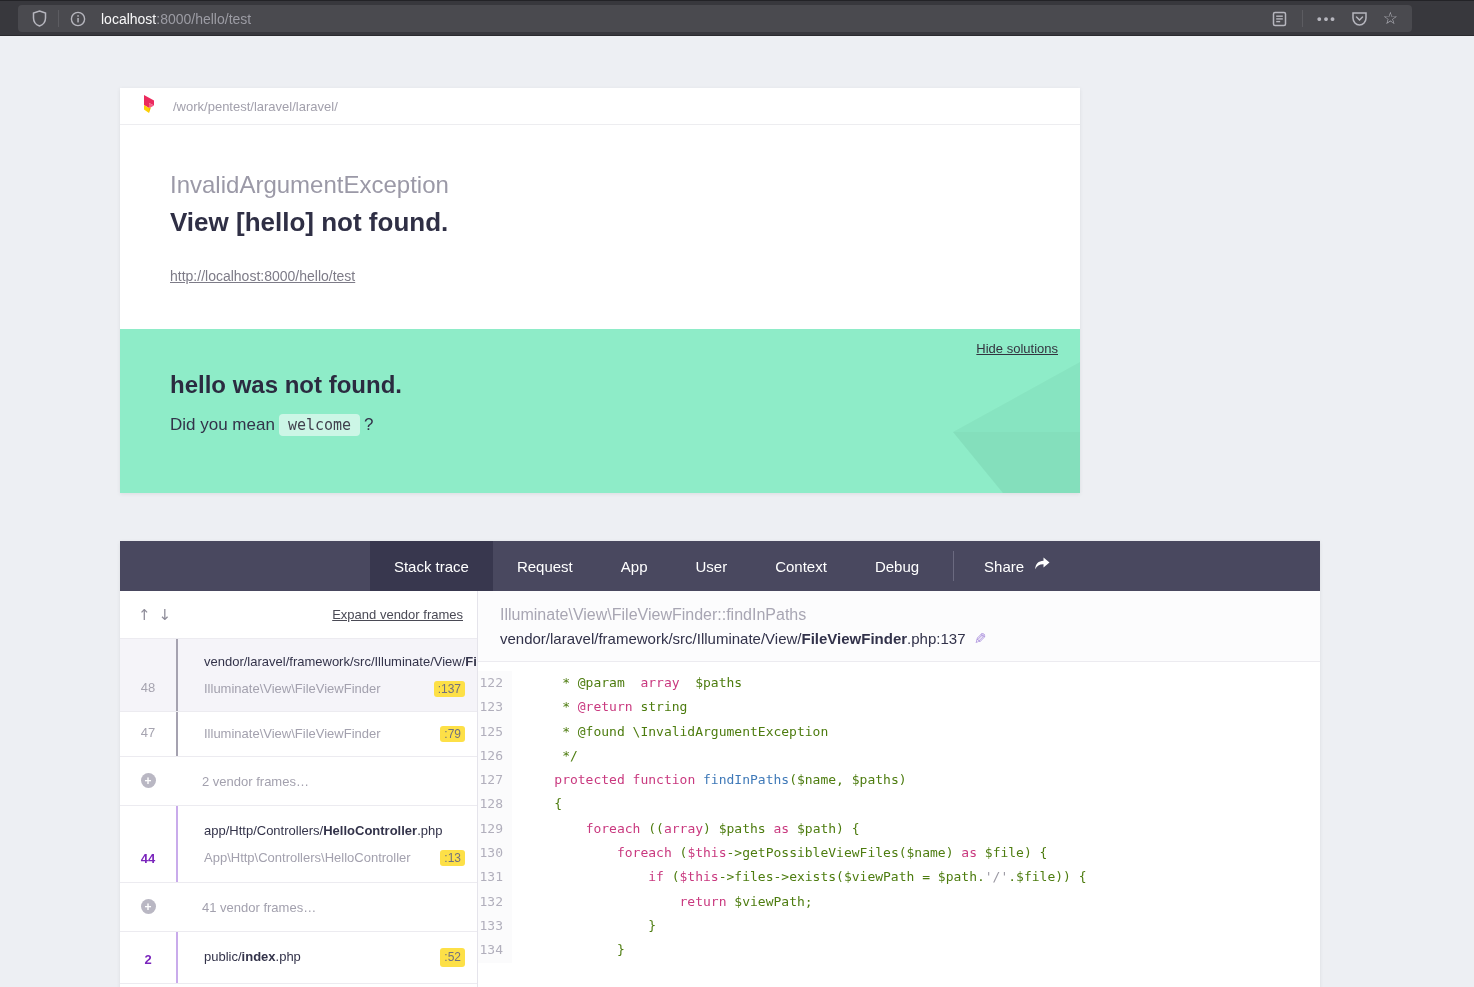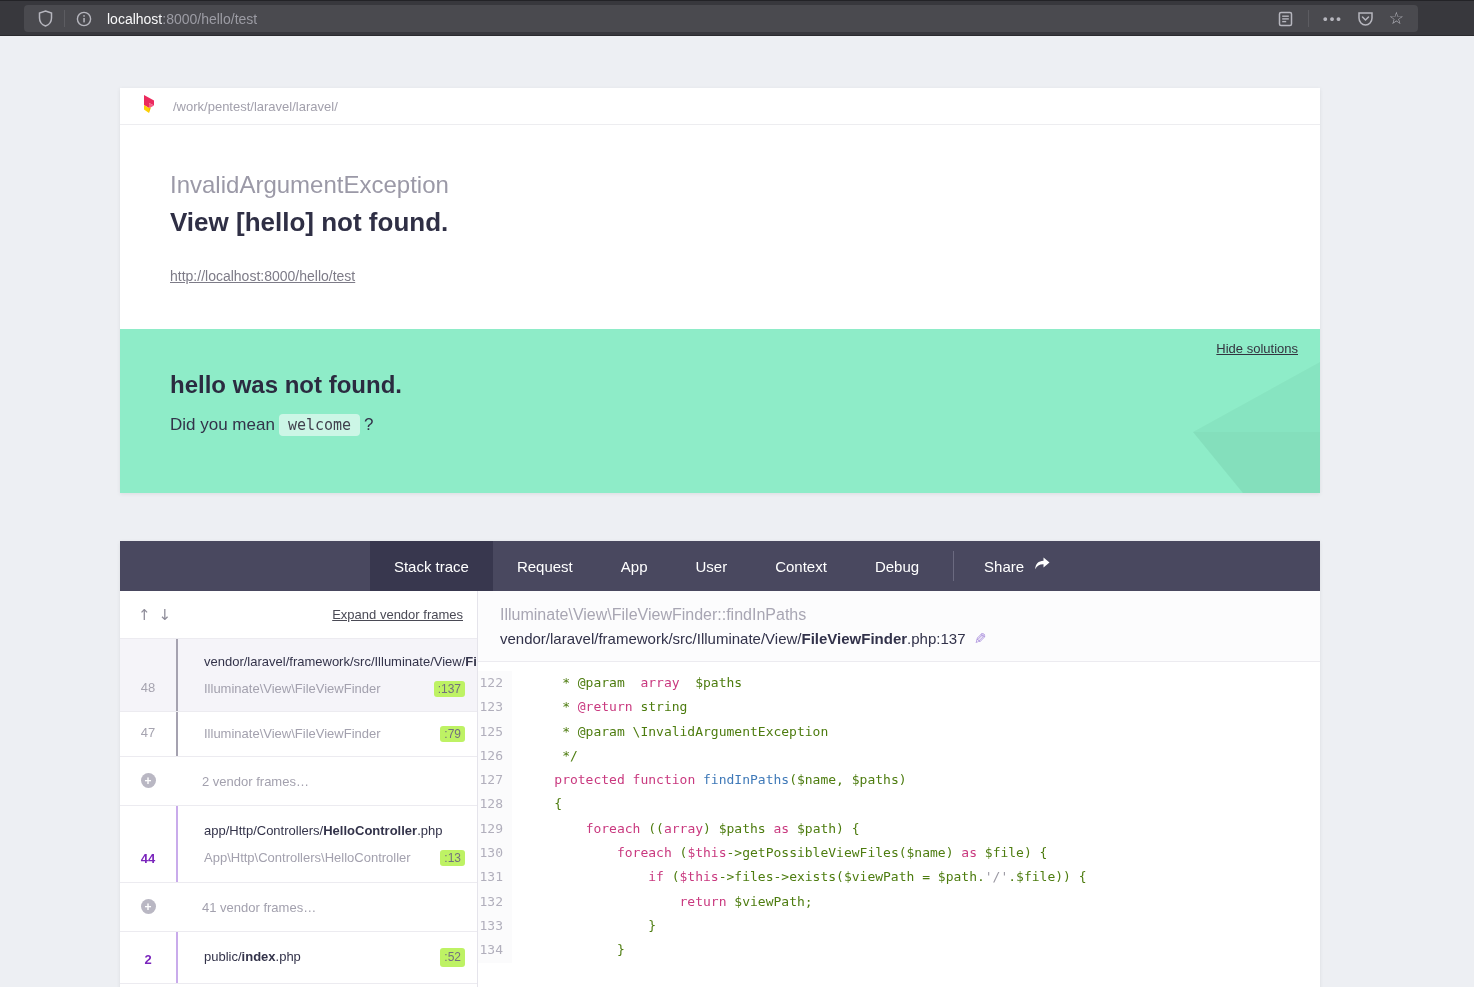--- a/index.html
+++ b/index.html
@@ -2,33 +2,33 @@
 <html><head>
 <meta charset="utf-8">
 <style>
   * { margin:0; padding:0; box-sizing:border-box; }
   html,body { width:1474px; height:987px; overflow:hidden; background:#EDEFF3;
     font-family:"Liberation Sans", sans-serif; }
 
   
   .browser-bar { height:36px; background:#38383D; border-top:1px solid #232327;
     border-bottom:1px solid #2A2A2E; position:relative; }
-  .url-field { position:absolute; left:24px; top:4px; height:27px; width:1394px;
+  .url-field { position:absolute; left:18px; top:4px; height:27px; width:1394px;
     background:#4A4A4F; border-radius:4px; display:flex; align-items:center; }
   .uf-left { display:flex; align-items:center; gap:10px; padding:0 10px 0 12px; }
   .uf-sep { width:1px; height:17px; background:#5C5C61; }
   .url-text { font-size:14px; color:#F9F9FA; margin-left:4px; }
   .url-text .dim { color:#9C9CA4; }
   .uf-right { margin-left:auto; display:flex; align-items:center; gap:14px; padding-right:14px; color:#B6B6BE; }
   .bicon { width:18px; height:18px; display:inline-flex; align-items:center; justify-content:center; color:#B6B6BE; }
   .dots { letter-spacing:2px; font-size:13px; font-weight:bold; color:#B6B6BE; }
   .star { font-size:17px; color:#B6B6BE; line-height:1; }
 
   
-  .card { width:1200px; margin:52px 0 0 120px; background:#fff;
+  .card { width:960px; margin:52px 0 0 120px; background:#fff;
     box-shadow:0 1px 4px rgba(0,0,0,0.08); }
   .card-header { height:37px; border-bottom:1px solid #EDEDF0; display:flex;
     align-items:center; padding-left:22px; }
   .project-path { color:#A2A0AC; font-size:13px; margin-left:16px; }
   .exception-section { padding:46px 50px 44px 50px; }
   .exception-class { color:#9B99A7; font-size:24px; font-weight:400; }
   .exception-message { color:#2F2F45; font-size:26px; font-weight:700; margin-top:8px; }
   .exception-url { display:inline-block; margin-top:30px; color:#7D7B87; font-size:14px;
     text-decoration:underline; }
 
@@ -79,21 +79,21 @@
   .vbar { width:2px; flex:none; background:#A5A2B0; }
   .app .vbar { background:#C9ABEB; }
   .frame-body { flex:1; padding:14px 12px 14px 26px; min-width:0; }
   .app .frame-body { padding-top:16px; padding-bottom:16px; }
   .frame-path { font-size:13px; color:#33334A; line-height:1.45; display:flex; }
   .frame-path .pathwrap { flex:1; min-width:0; }
   .frame-path b { font-weight:700; }
   .frame-class-row { display:flex; align-items:center; margin-top:9px; }
   .frame-row.single .frame-class-row { margin-top:0; }
   .class-path { font-size:13px; color:#A3A1AE; flex:1; white-space:nowrap; overflow:hidden; }
-  .line-chip { font-size:12px; color:#73717E; background:#bef264; border-radius:3px;
+  .line-chip { font-size:12px; color:#73717E; background:#fde047; border-radius:3px;
     padding:1px 4px; margin-left:8px; flex:none; }
   .plus-icon { width:15px; height:15px; border-radius:50%; background:#B9B7C3; color:#fff;
     font-size:12px; font-weight:700; display:inline-flex; align-items:center;
     justify-content:center; line-height:1; }
   .expand-label { font-size:13px; color:#A3A1AE; }
   .expand-row .frame-body { padding-top:15px; padding-bottom:15px; }
 
   
   .code-panel { flex:1; min-width:0; display:flex; flex-direction:column; }
   .code-header { padding:15px 22px 13px 22px; border-bottom:1px solid #ECEBF0;
@@ -298,21 +298,21 @@
             <div class="code-line">
               <span class="line-num">122</span>
               <span class="line-code"><span class="tk-d">     * @param  </span><span class="tk-k">array</span><span class="tk-d">  $paths</span></span>
             </div>
             <div class="code-line">
               <span class="line-num">123</span>
               <span class="line-code"><span class="tk-d">     * </span><span class="tk-k">@return</span><span class="tk-d"> string</span></span>
             </div>
             <div class="code-line">
               <span class="line-num">125</span>
-              <span class="line-code"><span class="tk-d">     * @param \InvalidArgumentException</span></span>
+              <span class="line-code"><span class="tk-d">     * @found \InvalidArgumentException</span></span>
             </div>
             <div class="code-line">
               <span class="line-num">126</span>
               <span class="line-code"><span class="tk-d">     */</span></span>
             </div>
             <div class="code-line">
               <span class="line-num">127</span>
               <span class="line-code"><span class="tk-d">    </span><span class="tk-k">protected</span><span class="tk-d"> </span><span class="tk-k">function</span><span class="tk-d"> </span><span class="tk-f">findInPaths</span><span class="tk-d">($name, $paths)</span></span>
             </div>
             <div class="code-line">

